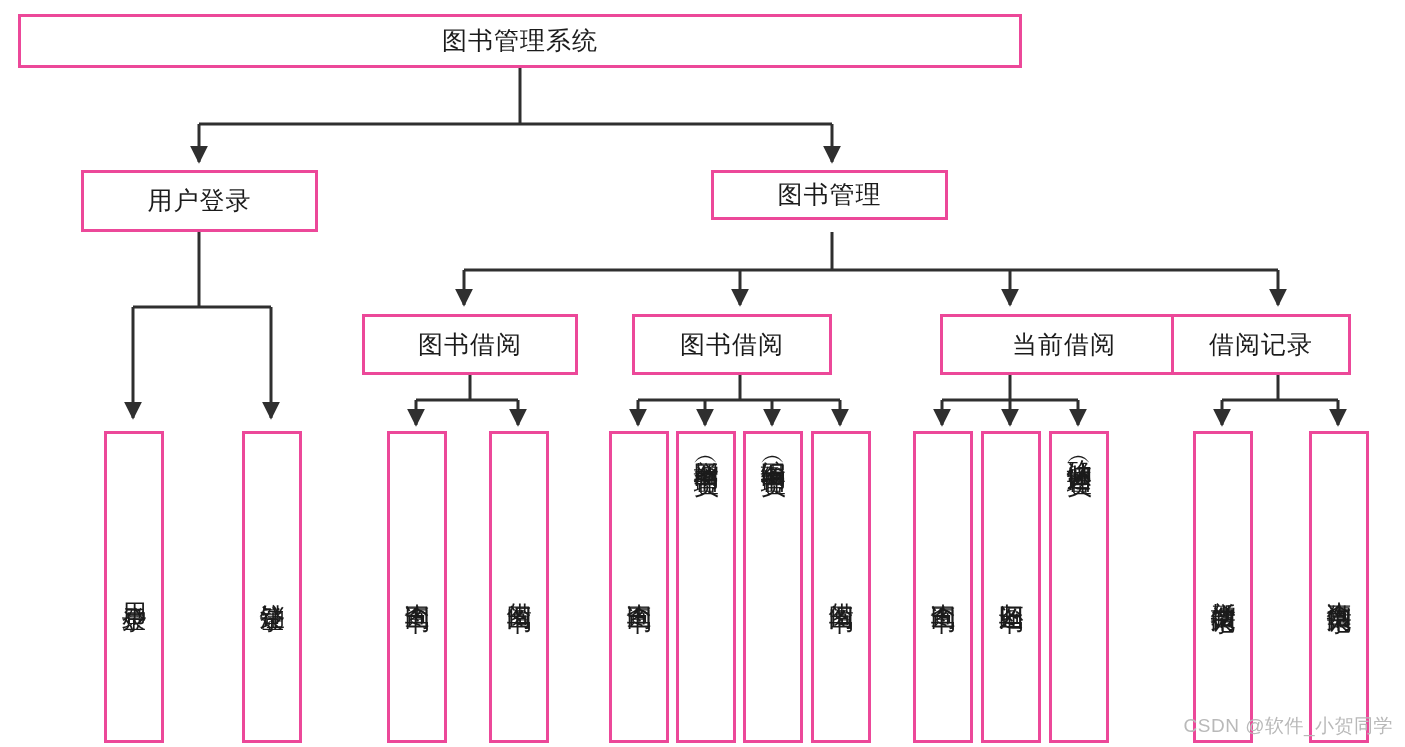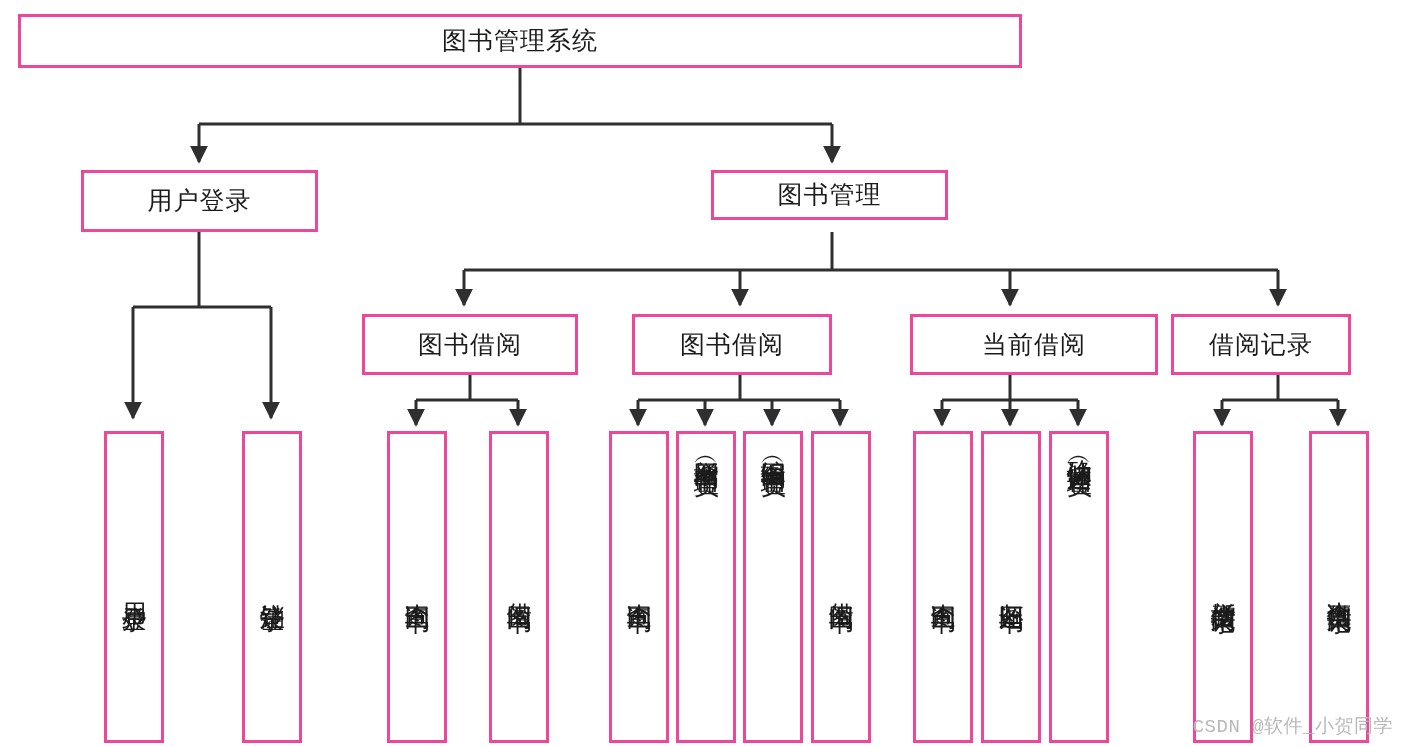--- a/index.html
+++ b/index.html
@@ -65,21 +65,21 @@
     align-items: center;
     padding-top: 0;
   }
   #watermark {
     position: absolute;
     right: 12px;
     bottom: 8px;
     font-size: 19px;
     color: #b9b9b9;
     white-space: nowrap;
-    font-family: Liberation Mono, monospace;
+    font-family: Liberation Sans, sans-serif;
     letter-spacing: 0.5px;
   }
 </style>
 </head>
 <body>
 
 <div id="canvas">
 
   <svg id="connectors" viewBox="0 0 1405 747" width="1405" height="747" xmlns="http://www.w3.org/2000/svg">
     <defs>
@@ -144,21 +144,21 @@
   <div class="node mid" style="left:711px; top:170px; width:237px; height:50px;">
     <span>图书管理</span>
   </div>
 
   <div class="node branch" style="left:362px; top:314px; width:216px; height:61px;">
     <span>图书借阅</span>
   </div>
   <div class="node branch" style="left:632px; top:314px; width:200px; height:61px;">
     <span>图书借阅</span>
   </div>
-  <div class="node branch" style="left:910px; top:314px; width:248px; height:61px;">
+  <div class="node branch" style="left:940px; top:314px; width:248px; height:61px;">
     <span>当前借阅</span>
   </div>
   <div class="node branch" style="left:1171px; top:314px; width:180px; height:61px;">
     <span>借阅记录</span>
   </div>
 
   <div class="node leaf center" style="left:104px; top:431px; width:60px; height:312px;">
     <span class="leaf-text">用户登录</span>
   </div>
   <div class="node leaf center" style="left:242px; top:431px; width:60px; height:312px;">

